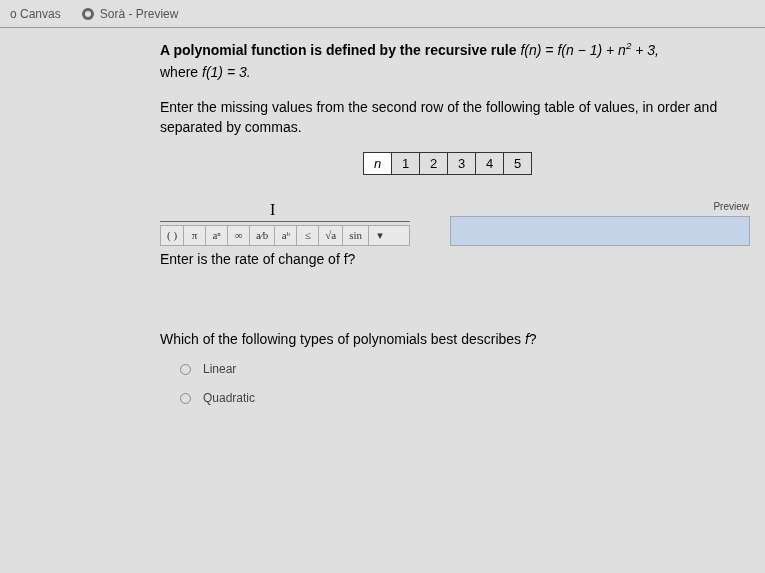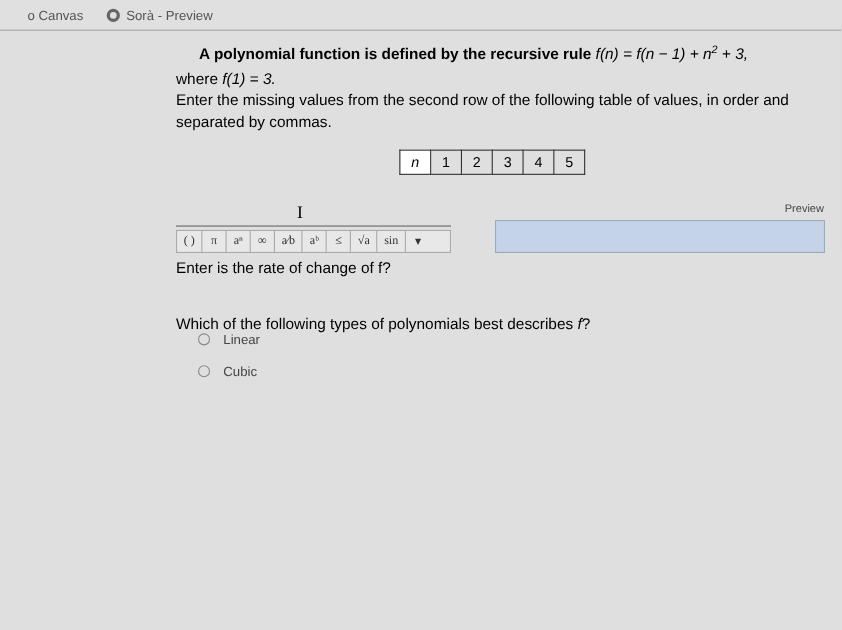--- a/index.html
+++ b/index.html
@@ -9,36 +9,36 @@
       font-family: Arial, sans-serif;
       background: #d8d8d8;
       overflow: hidden;
     }
     .tab-bar {
       height: 28px;
       background: #e0e0e0;
       border-bottom: 1px solid #999;
       display: flex;
       align-items: center;
-      padding-left: 15px;
+      padding-left: 0;
       font-size: 12px;
       color: #555;
     }
     .tab { padding: 0 10px; display: flex; align-items: center; gap: 5px; }
     .tab-icon { width: 14px; height: 14px; display: inline-block; }
     .content {
       padding: 10px 30px 10px 160px;
       background: #dfdfe0;
       height: calc(100% - 28px);
       font-size: 14px;
       color: #000;
     }
-    .prompt { font-weight: bold; margin-bottom: 3px; line-height: 1.6; margin-left: 21px; }
+    .prompt { font-weight: bold; margin-bottom: 3px; line-height: 1.6; }
     .prompt .normal { font-weight: normal; }
-    .where { font-size: 14px; margin-bottom: 2px; }
+    .where { font-size: 14px; margin-bottom: 18px; }
     .instruction { font-weight: normal; margin-bottom: 15px; line-height: 1.4; }
     .table-wrap { display: flex; justify-content: center; margin-bottom: 25px; }
     table { border-collapse: collapse; }
     td {
       border: 1px solid #333;
       min-width: 28px;
       height: 22px;
       text-align: center;
       font-size: 13px;
       padding: 2px 8px;
@@ -93,22 +93,22 @@
       text-decoration: underline;
     }
     .preview-label {
       position: absolute;
       top: -16px;
       right: 0;
       font-size: 10px;
       color: #444;
     }
     .question2 { margin-top: 5px; font-size: 14px; }
-    .question3 { margin-top: 35px; font-size: 14px; }
-    .options { }
+    .question3 { margin-top: 64px; font-size: 14px; }
+    .options { margin-top: 15px; }
     .option {
       display: flex;
       align-items: center;
       gap: 12px;
       margin-bottom: 15px;
       font-size: 12px;
       color: #444;
       padding-left: 20px;
     }
     .radio {
@@ -197,17 +197,17 @@
     <span>Which of the following types of polynomials best describes </span><i>f</i><span>?</span>
   </div>
 
   <div class="options">
     <div class="option">
       <div class="radio"></div>
       <span>Linear</span>
     </div>
     <div class="option">
       <div class="radio"></div>
-      <span>Cubic</span>
+      <span>Quadratic</span>
     </div>
   </div>
 
 </div>
 
 </body></html>

